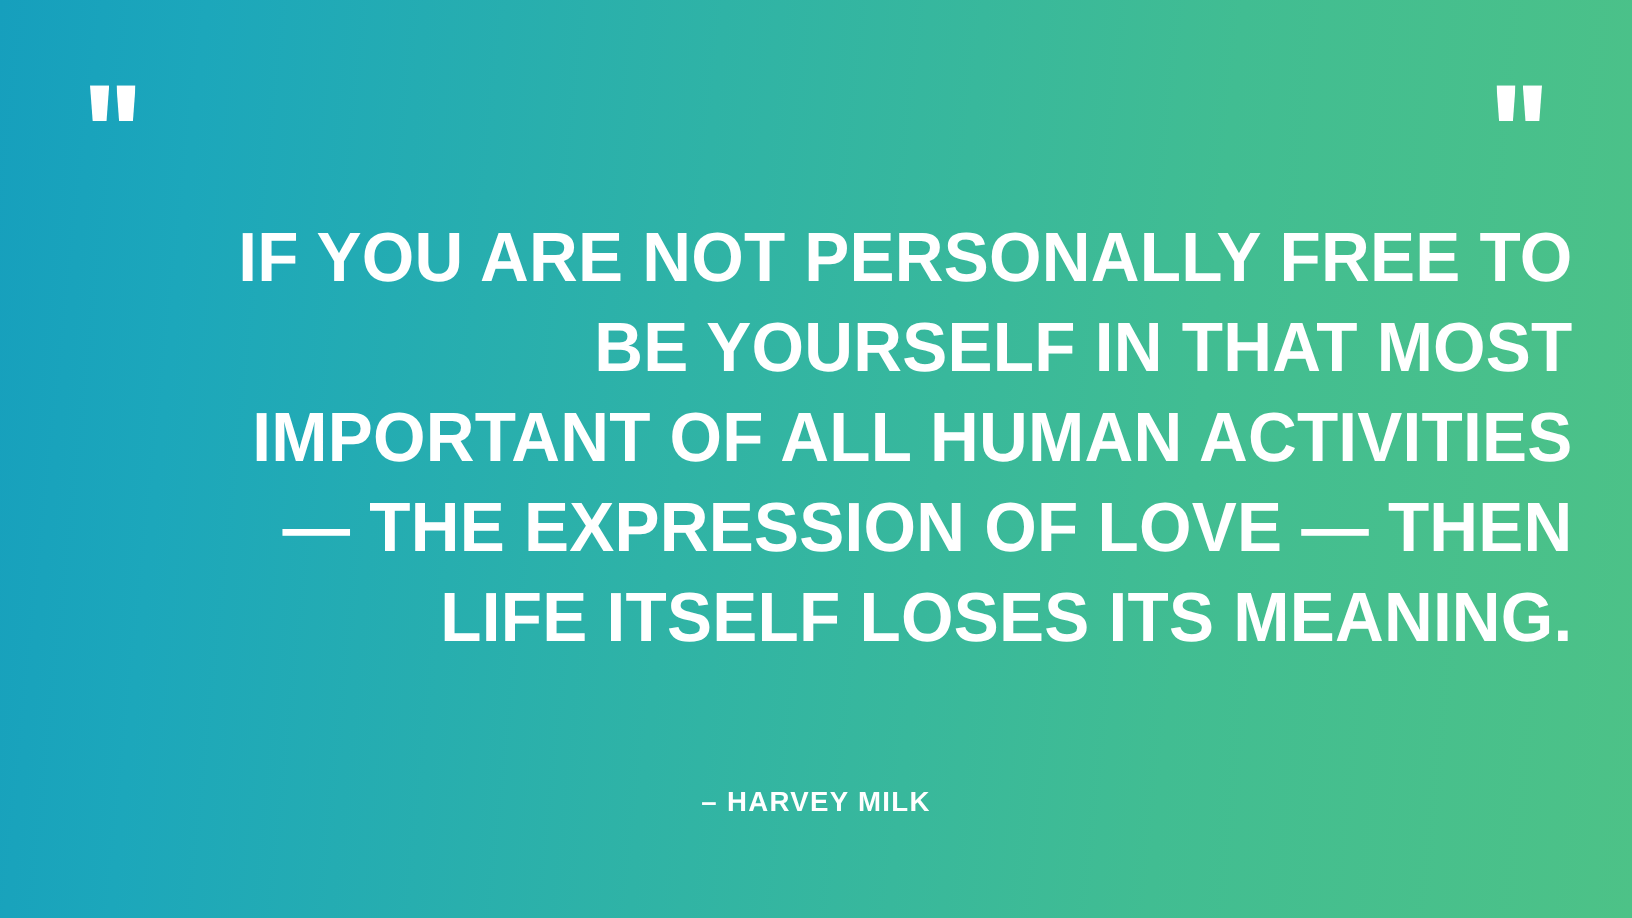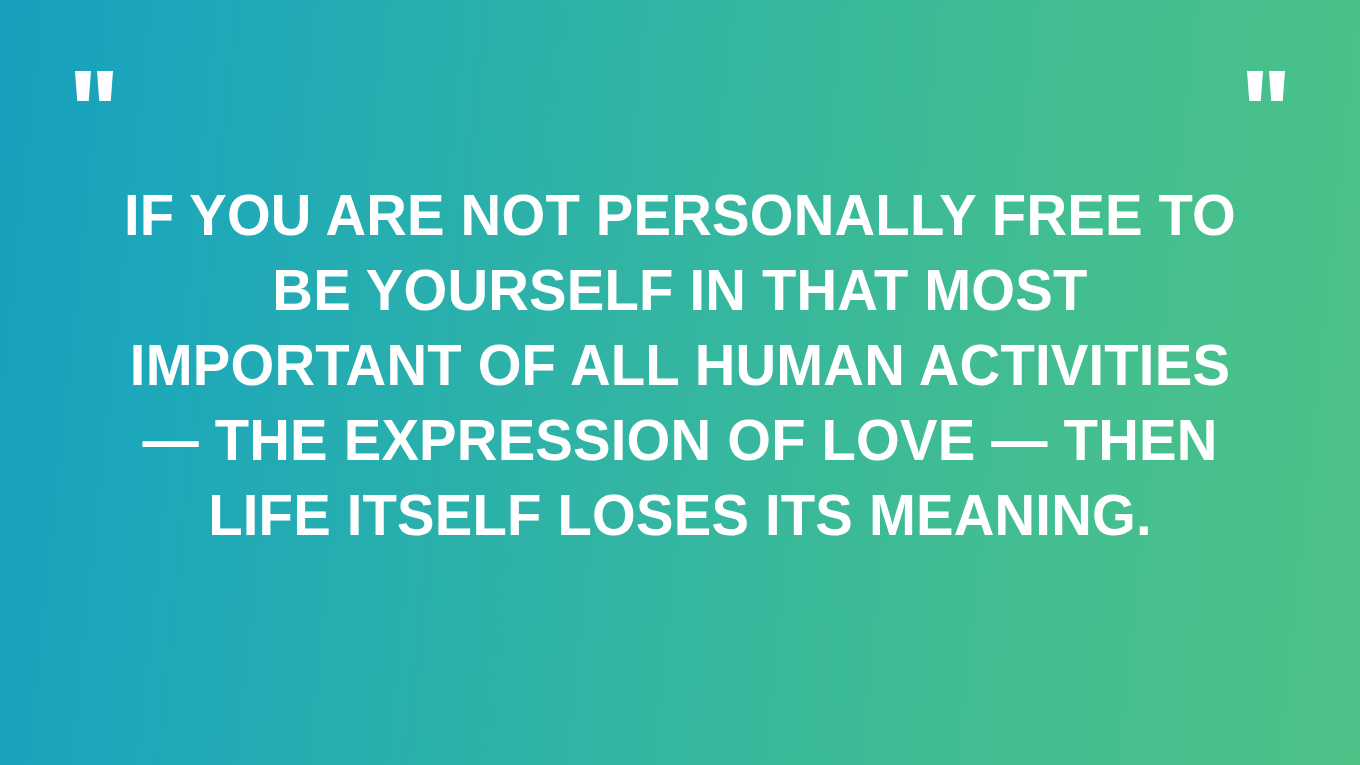--- a/index.html
+++ b/index.html
@@ -46,21 +46,21 @@
     background: #ffffff;
     
     clip-path: polygon(0% 0%, 100% 0%, 86% 100%, 14% 100%);
   }
 
   
   .quote-body {
     position: relative;
     width: 1300px;
     margin-top: -36px;
-    text-align: center;
+    text-align: right;
     z-index: 2;
   }
 
   .quote-line {
     display: block;
     color: #ffffff;
     font-size: 58px;
     line-height: 75px;
     font-weight: 700;
     letter-spacing: 0.2px;
@@ -99,14 +99,15 @@
   </div>
 
   <div class="quote-body">
     <span class="quote-line">IF YOU ARE NOT PERSONALLY FREE TO</span>
     <span class="quote-line">BE YOURSELF IN THAT MOST</span>
     <span class="quote-line">IMPORTANT OF ALL HUMAN ACTIVITIES</span>
     <span class="quote-line">— THE EXPRESSION OF LOVE — THEN</span>
     <span class="quote-line">LIFE ITSELF LOSES ITS MEANING.</span>
   </div>
 
+  <div class="attribution">– HARVEY MILK</div>
 
 </div>
 
 </body></html>

